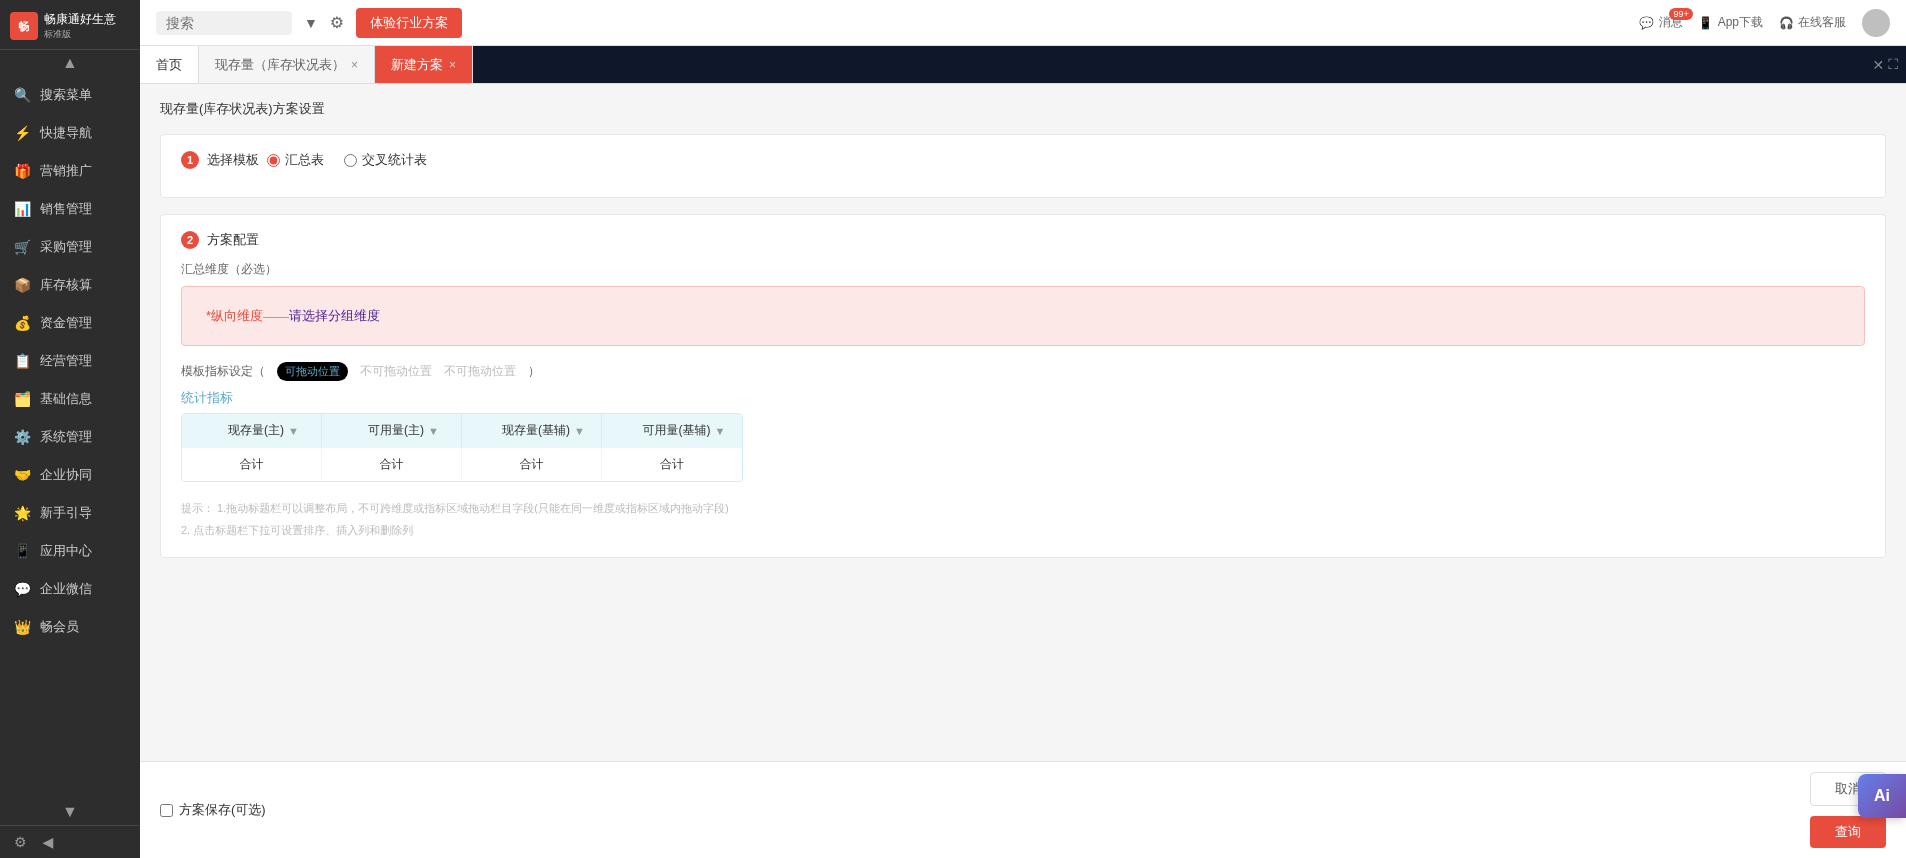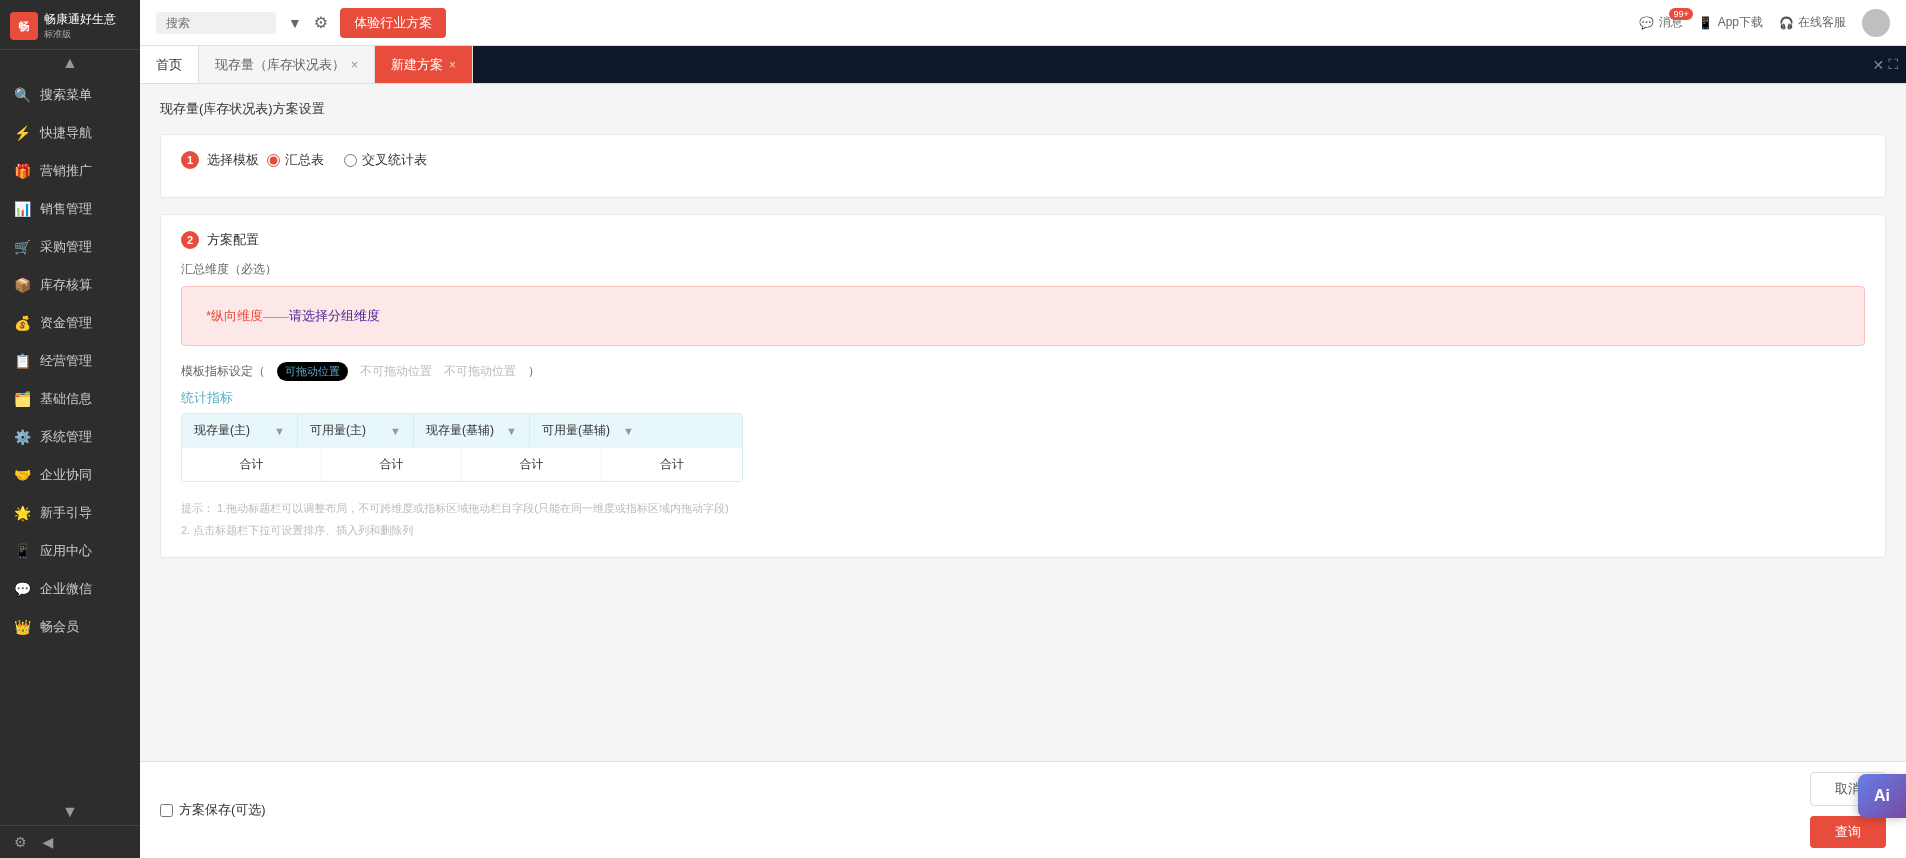--- a/index.html
+++ b/index.html
@@ -95,22 +95,22 @@
       padding: 0 16px;
       height: 46px;
       gap: 12px;
       flex-shrink: 0;
     }
     .topbar-search {
       background: #f0f0f0;
       border: none;
       border-radius: 4px;
       padding: 4px 10px;
-      width: 120px;
-      font-size: 12px;
+      width: 136px;
+      font-size: 14px;
       color: #999;
     }
     .topbar-dropdown-btn {
       background: none;
       border: none;
       color: #666;
       cursor: pointer;
       font-size: 14px;
     }
     .topbar-gear {
@@ -323,24 +323,25 @@
       display: flex;
       background: #e8f7fa;
     }
     .stats-col {
       width: 116px;
       text-align: center;
       padding: 8px 12px;
       border-right: 1px solid #d0eef5;
       display: flex;
       align-items: center;
-      justify-content: space-between;
+      justify-content: center;
       gap: 4px;
       font-size: 12px;
       color: #333;
+      margin-left: 24px;
     }
     .stats-col:last-child { border-right: none; }
     .stats-table-row {
       display: flex;
       background: #fff;
       border-top: 1px solid #e8f7fa;
     }
     .stats-cell {
       width: 140px;
       text-align: center;

